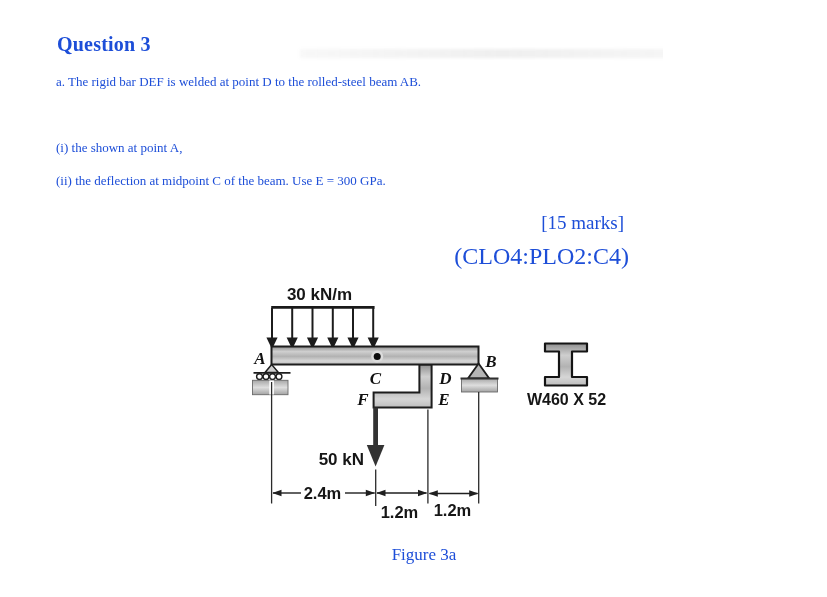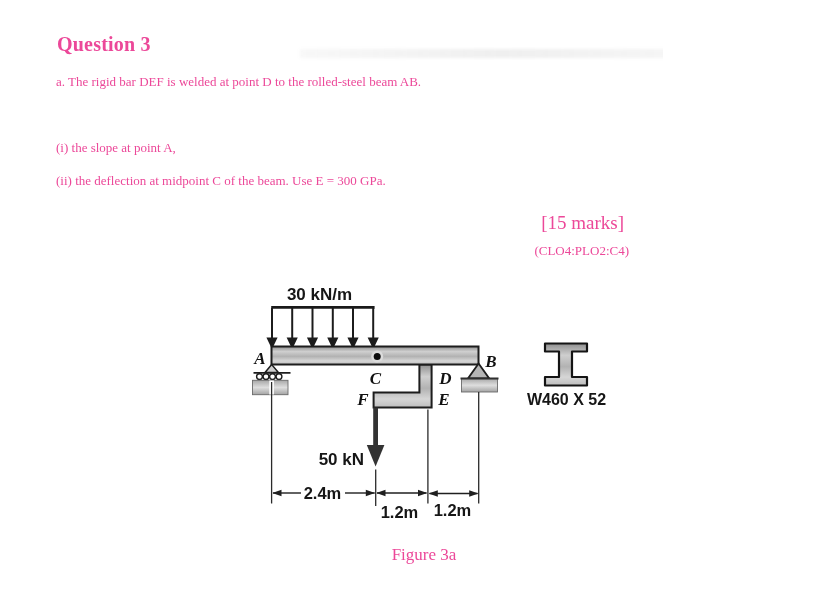--- a/index.html
+++ b/index.html
@@ -1,24 +1,24 @@
 <!DOCTYPE html>
 <html><head>
 <meta charset="utf-8">
 <style>
   html,body { margin:0; padding:0; background:#ffffff; }
   .page {
     position:relative; width:663px; height:597px; background:#ffffff;
-    font-family:"Liberation Serif", serif; color:#ec4899; overflow:hidden;
+    font-family:"Liberation Serif", serif; color:#1d4ed8; overflow:hidden;
   }
   .q-title { position:absolute; left:57px; top:33px; font-size:20px; font-weight:700; letter-spacing:.2px; white-space:nowrap; }
   .body-line { position:absolute; left:56px; font-size:13px; white-space:nowrap; }
   .bl0 { top:74px; } .bl1 { top:107px; } .bl2 { top:140px; } .bl3 { top:173px; }
   .marks { position:absolute; top:212px; right:39px; font-size:19px; white-space:nowrap; }
-  .clo   { position:absolute; top:243px; right:34px; font-size:13px; white-space:nowrap; }
+  .clo   { position:absolute; top:243px; right:34px; font-size:24px; white-space:nowrap; }
   .fig-caption { position:absolute; left:348px; top:545px; width:152px; text-align:center; font-size:17px; }
   svg.fig { position:absolute; left:0; top:0; }
   .sanslab { font-family:"Liberation Sans", sans-serif; font-weight:700; fill:#161616; }
   .nodelab { font-family:"Liberation Serif", serif; font-style:italic; font-weight:600; font-size:17px; fill:#111111; }
   .smudge {
     position:absolute; left:300px; top:49px; width:505px; height:9px;
     background:linear-gradient(90deg, rgba(130,130,130,.06), rgba(130,130,130,.13) 40%, rgba(130,130,130,.04));
     filter:blur(1.5px);
   }
   .corner-mark {
@@ -29,21 +29,21 @@
 </head>
 <body>
 
 <div class="page">
 
   <div class="smudge"></div>
   <div class="corner-mark"></div>
 
   <div class="q-title">Question 3</div>
   <div class="body-line bl0">a. The rigid bar DEF is welded at point D to the rolled-steel beam AB.</div>
-  <div class="body-line bl2">(i) the slope at point A,</div>
+  <div class="body-line bl2">(i) the shown at point A,</div>
   <div class="body-line bl3">(ii) the deflection at midpoint C of the beam. Use E = 300 GPa.</div>
   <div class="marks">[15 marks]</div>
   <div class="clo">(CLO4:PLO2:C4)</div>
 
   <svg class="fig" width="827" height="597" viewBox="0 0 827 597">
     <defs>
       <linearGradient id="metal" x1="0" y1="0" x2="0" y2="1">
         <stop offset="0" stop-color="#8f8f8f"></stop>
         <stop offset="0.28" stop-color="#cfcfcf"></stop>
         <stop offset="0.55" stop-color="#b2b2b2"></stop>

